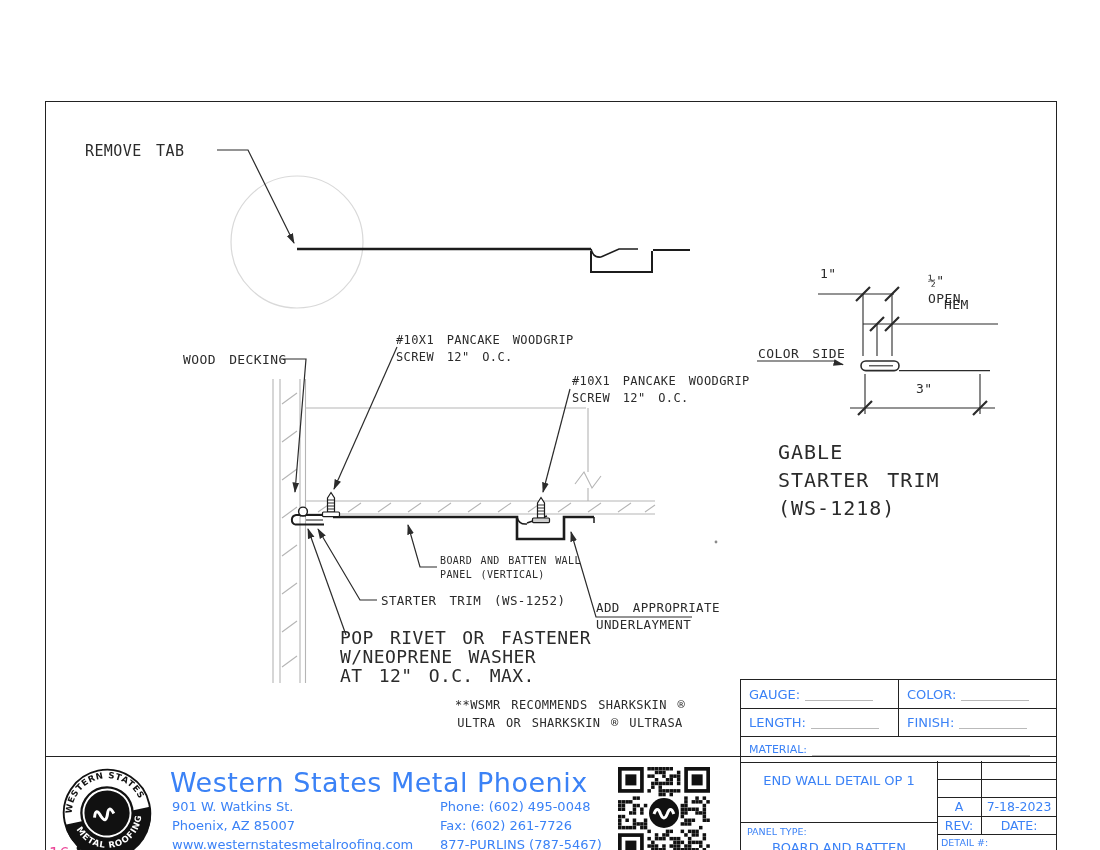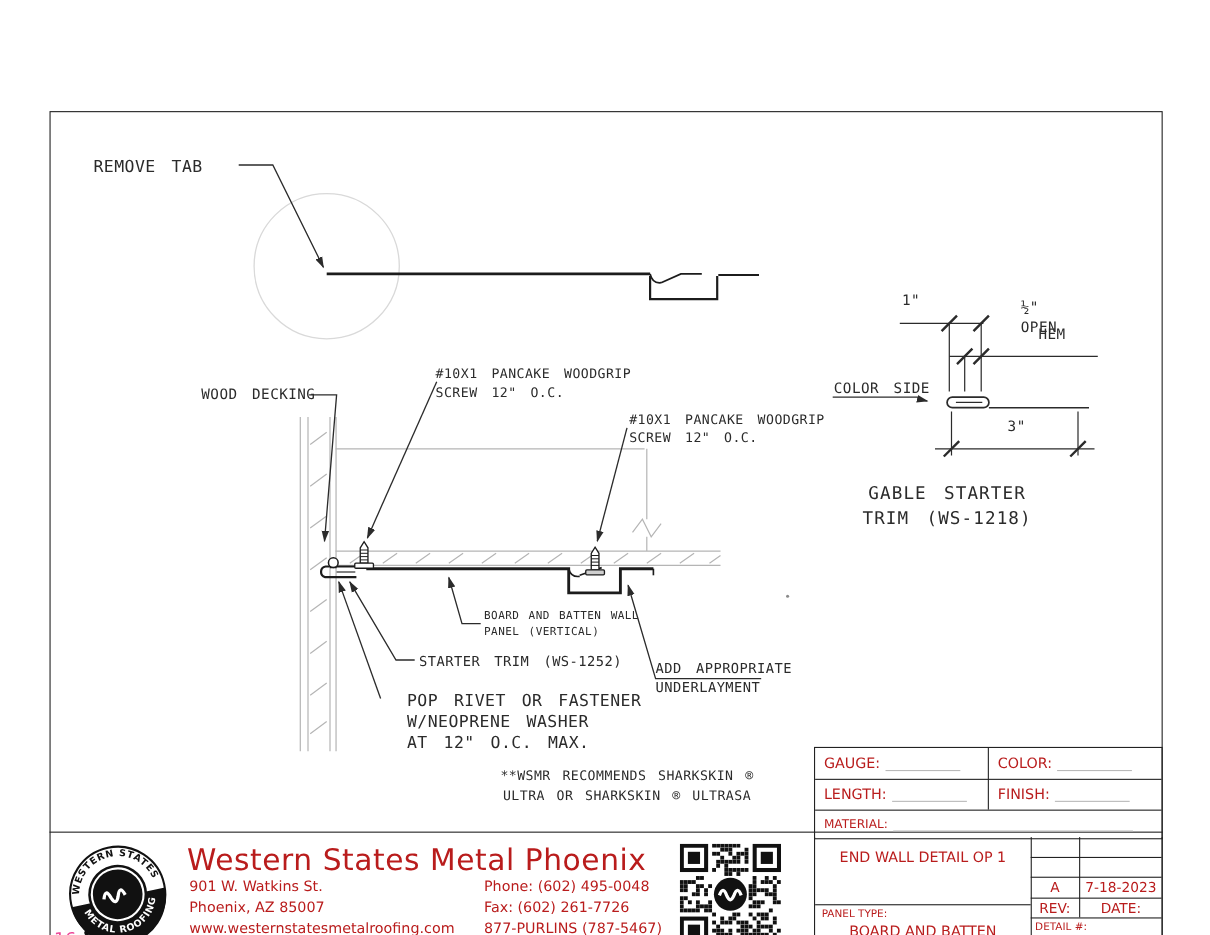--- a/index.html
+++ b/index.html
@@ -1,21 +1,21 @@
 <!DOCTYPE html>
 <html><head>
 <meta charset="utf-8">
 <style>
   html,body{margin:0;padding:0;background:#ffffff;width:1100px;height:850px;overflow:hidden;}
   #page{position:relative;width:944px;height:850px;background:#fff;margin-top:46px;}
   #border{position:absolute;left:45px;top:55px;width:1010px;height:765px;border:1.6px solid #222;}
   svg{position:absolute;left:0;top:0;}
   .cad{position:absolute;font-family:"DejaVu Sans Mono","Liberation Mono",monospace;color:#2b2b2b;
        letter-spacing:0.4px;word-spacing:5px;white-space:pre-line;line-height:1.4;}
-  .tbf{font-family:"DejaVu Sans","Liberation Sans",sans-serif;color:#b91c1c;}
+  .tbf{font-family:"DejaVu Sans","Liberation Sans",sans-serif;color:#3b82f6;}
   .abs{position:absolute;}
   .blank{display:inline-block;height:13px;border-bottom:1.3px solid #b9b9b9;width:68px;margin-left:5px;}
   .cell{position:absolute;display:flex;align-items:center;}
   .line{position:absolute;background:#222;}
   .centertxt{text-align:center;}
 </style>
 </head>
 <body>
 
 <div id="page">
@@ -108,34 +108,34 @@
 
   <div class="cad" style="left:85px;top:95px;font-size:15px;">REMOVE TAB</div>
   <div class="cad" style="left:183px;top:305px;font-size:13px;">WOOD DECKING</div>
   <div class="cad" style="left:396px;top:286px;font-size:12px;line-height:17px;">#10X1 PANCAKE WOODGRIP
 SCREW 12" O.C.</div>
   <div class="cad" style="left:572px;top:327px;font-size:12px;line-height:17px;">#10X1 PANCAKE WOODGRIP
 SCREW 12" O.C.</div>
   <div class="cad" style="left:440px;top:508px;font-size:10px;line-height:14px;word-spacing:2px;">BOARD AND BATTEN WALL
 PANEL (VERTICAL)</div>
   <div class="cad" style="left:381px;top:546px;font-size:12.5px;">STARTER TRIM (WS-1252)</div>
-  <div class="cad" style="left:370px;top:582px;font-size:15px;line-height:19px;">POP RIVET OR FASTENER
+  <div class="cad" style="left:340px;top:582px;font-size:18px;line-height:19px;">POP RIVET OR FASTENER
 W/NEOPRENE WASHER
 AT 12" O.C. MAX.</div>
   <div class="cad" style="left:596px;top:553px;font-size:12.5px;line-height:17px;">ADD APPROPRIATE
 UNDERLAYMENT</div>
   <div class="cad centertxt" style="left:450px;top:650px;width:240px;font-size:12px;line-height:18px;word-spacing:3px;">**WSMR RECOMMENDS SHARKSKIN ®
 ULTRA OR SHARKSKIN ® ULTRASA</div>
 
   <div class="cad" style="left:820px;top:219px;font-size:13px;">1"</div>
   <div class="cad" style="left:928px;top:226px;font-size:13px;">½" OPEN</div>
   <div class="cad" style="left:944px;top:250px;font-size:13px;">HEM</div>
   <div class="cad" style="left:758px;top:299px;font-size:13px;">COLOR SIDE</div>
   <div class="cad" style="left:916px;top:334px;font-size:13px;">3"</div>
-  <div class="cad" style="left:778px;top:392px;font-size:16px;letter-spacing:1px;text-align:center;">GABLE STARTER TRIM (WS-1218)</div>
+  <div class="cad" style="left:778px;top:392px;font-size:20px;letter-spacing:1px;">GABLE STARTER TRIM (WS-1218)</div>
 
   <div class="abs" style="left:45px;top:710px;width:1012px;height:0;border-top:1.6px solid #222;"></div>
 
   <div class="abs" style="left:740px;top:633px;width:315px;height:82px;border:1.5px solid #222;">
     <div class="line" style="left:0;top:28px;width:315px;height:1.4px;"></div>
     <div class="line" style="left:0;top:56px;width:315px;height:1.4px;"></div>
     <div class="line" style="left:157px;top:0;width:1.4px;height:56px;"></div>
     <div class="cell tbf" style="left:8px;top:0;height:28px;font-size:13px;">
       <span>GAUGE:</span>
         <span class="blank"></span>

